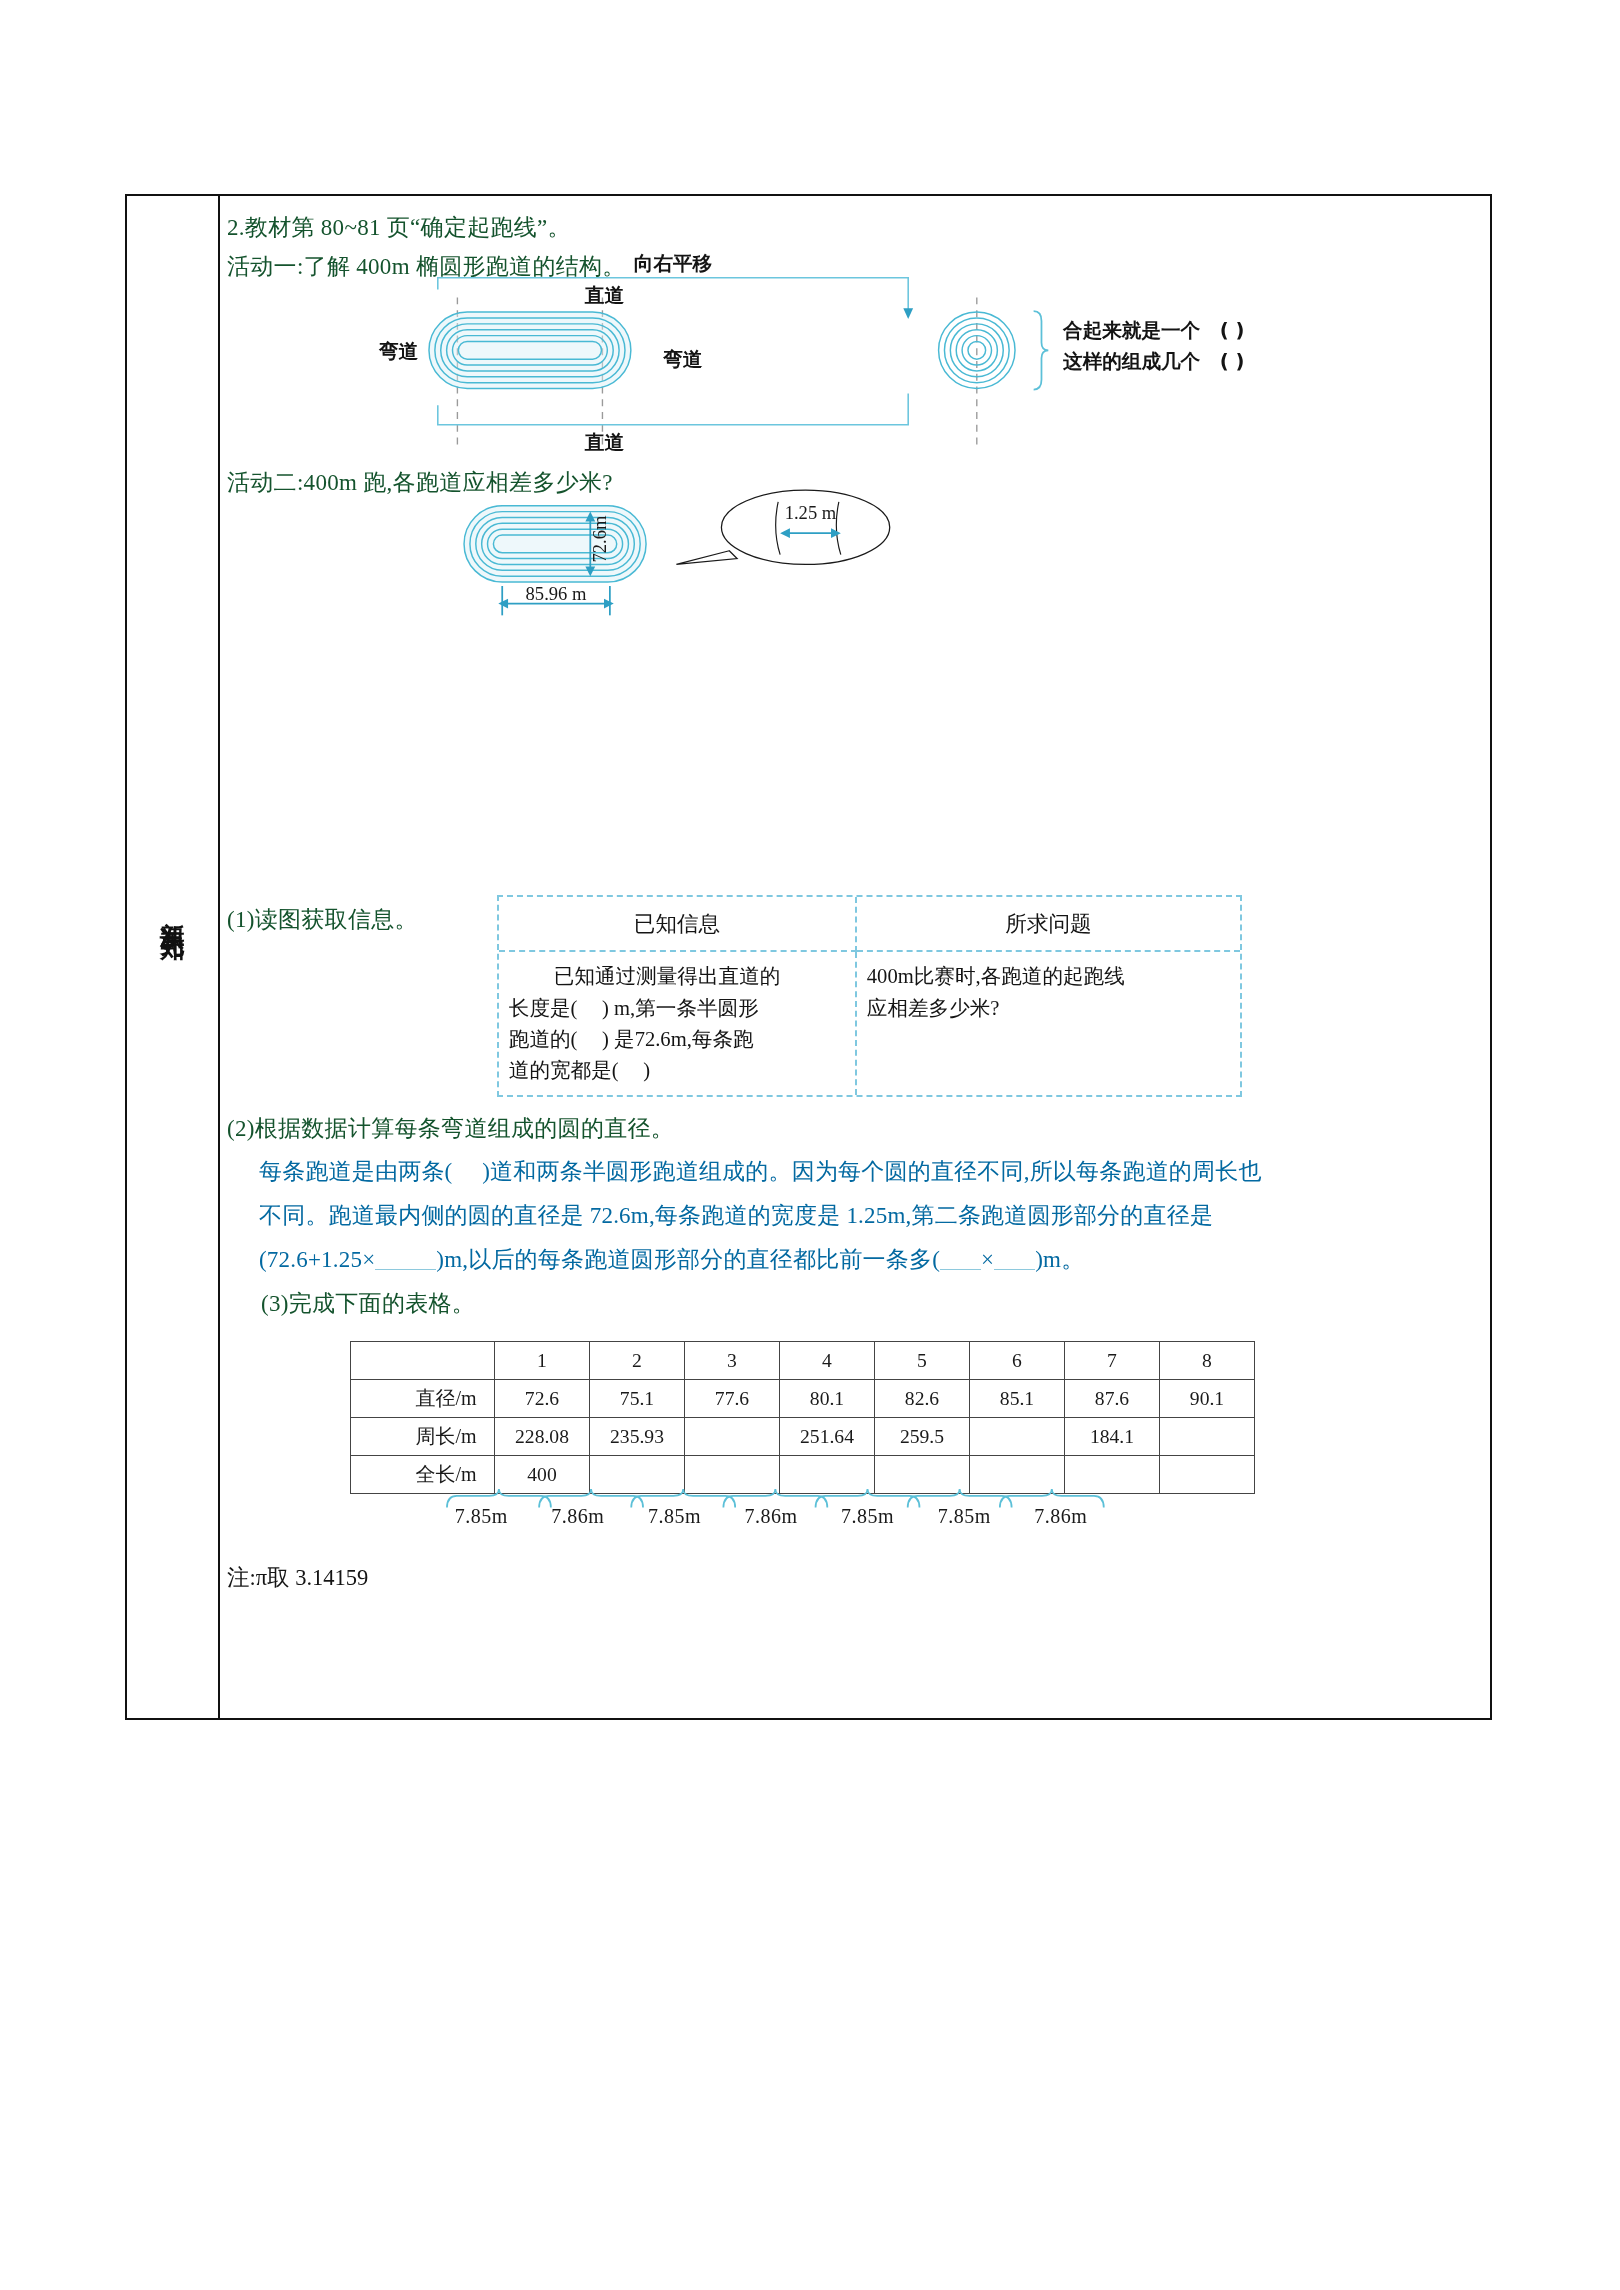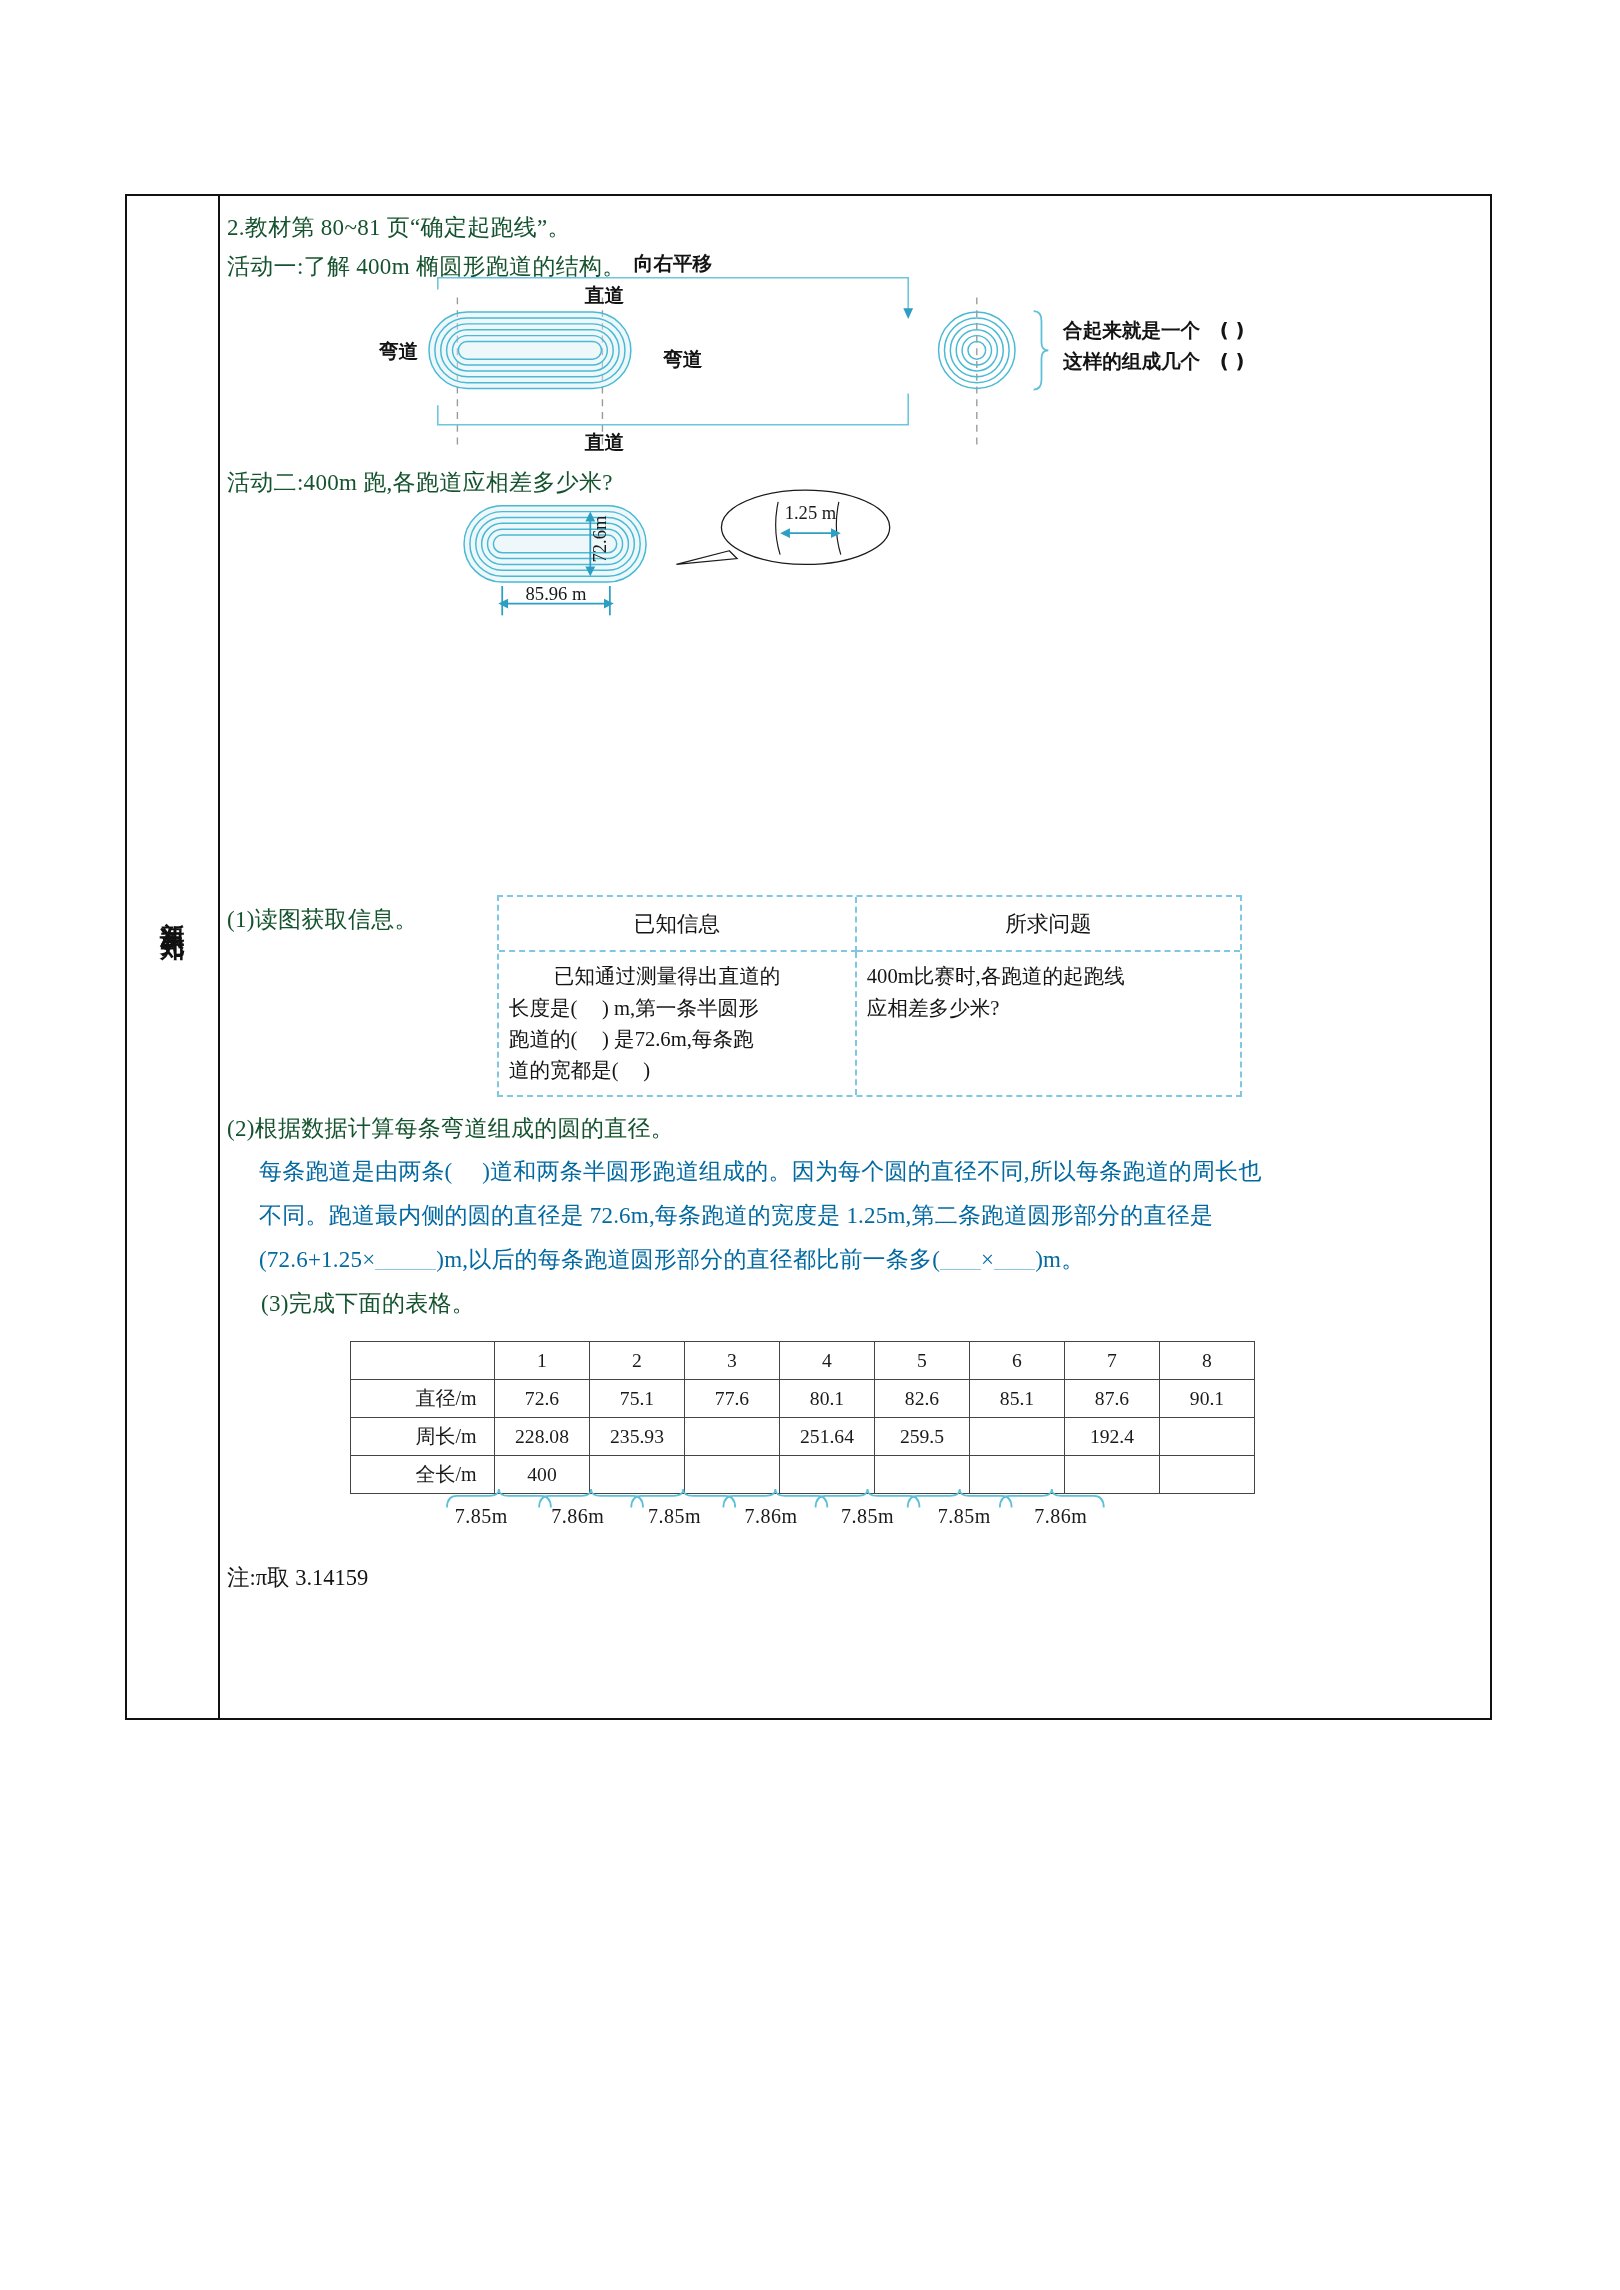--- a/index.html
+++ b/index.html
@@ -306,21 +306,21 @@
           <td class="cell">90.1</td>
         </tr>
         <tr>
           <td class="rowhead">周长/m</td>
           <td class="cell">228.08</td>
           <td class="cell">235.93</td>
           <td class="cell"></td>
           <td class="cell">251.64</td>
           <td class="cell">259.5</td>
           <td class="cell"></td>
-          <td class="cell">192.4</td>
+          <td class="cell">184.1</td>
           <td class="cell"></td>
         </tr>
         <tr>
           <td class="rowhead">全长/m</td>
           <td class="cell">400</td>
           <td class="cell"></td>
           <td class="cell"></td>
           <td class="cell"></td>
           <td class="cell"></td>
           <td class="cell"></td>

